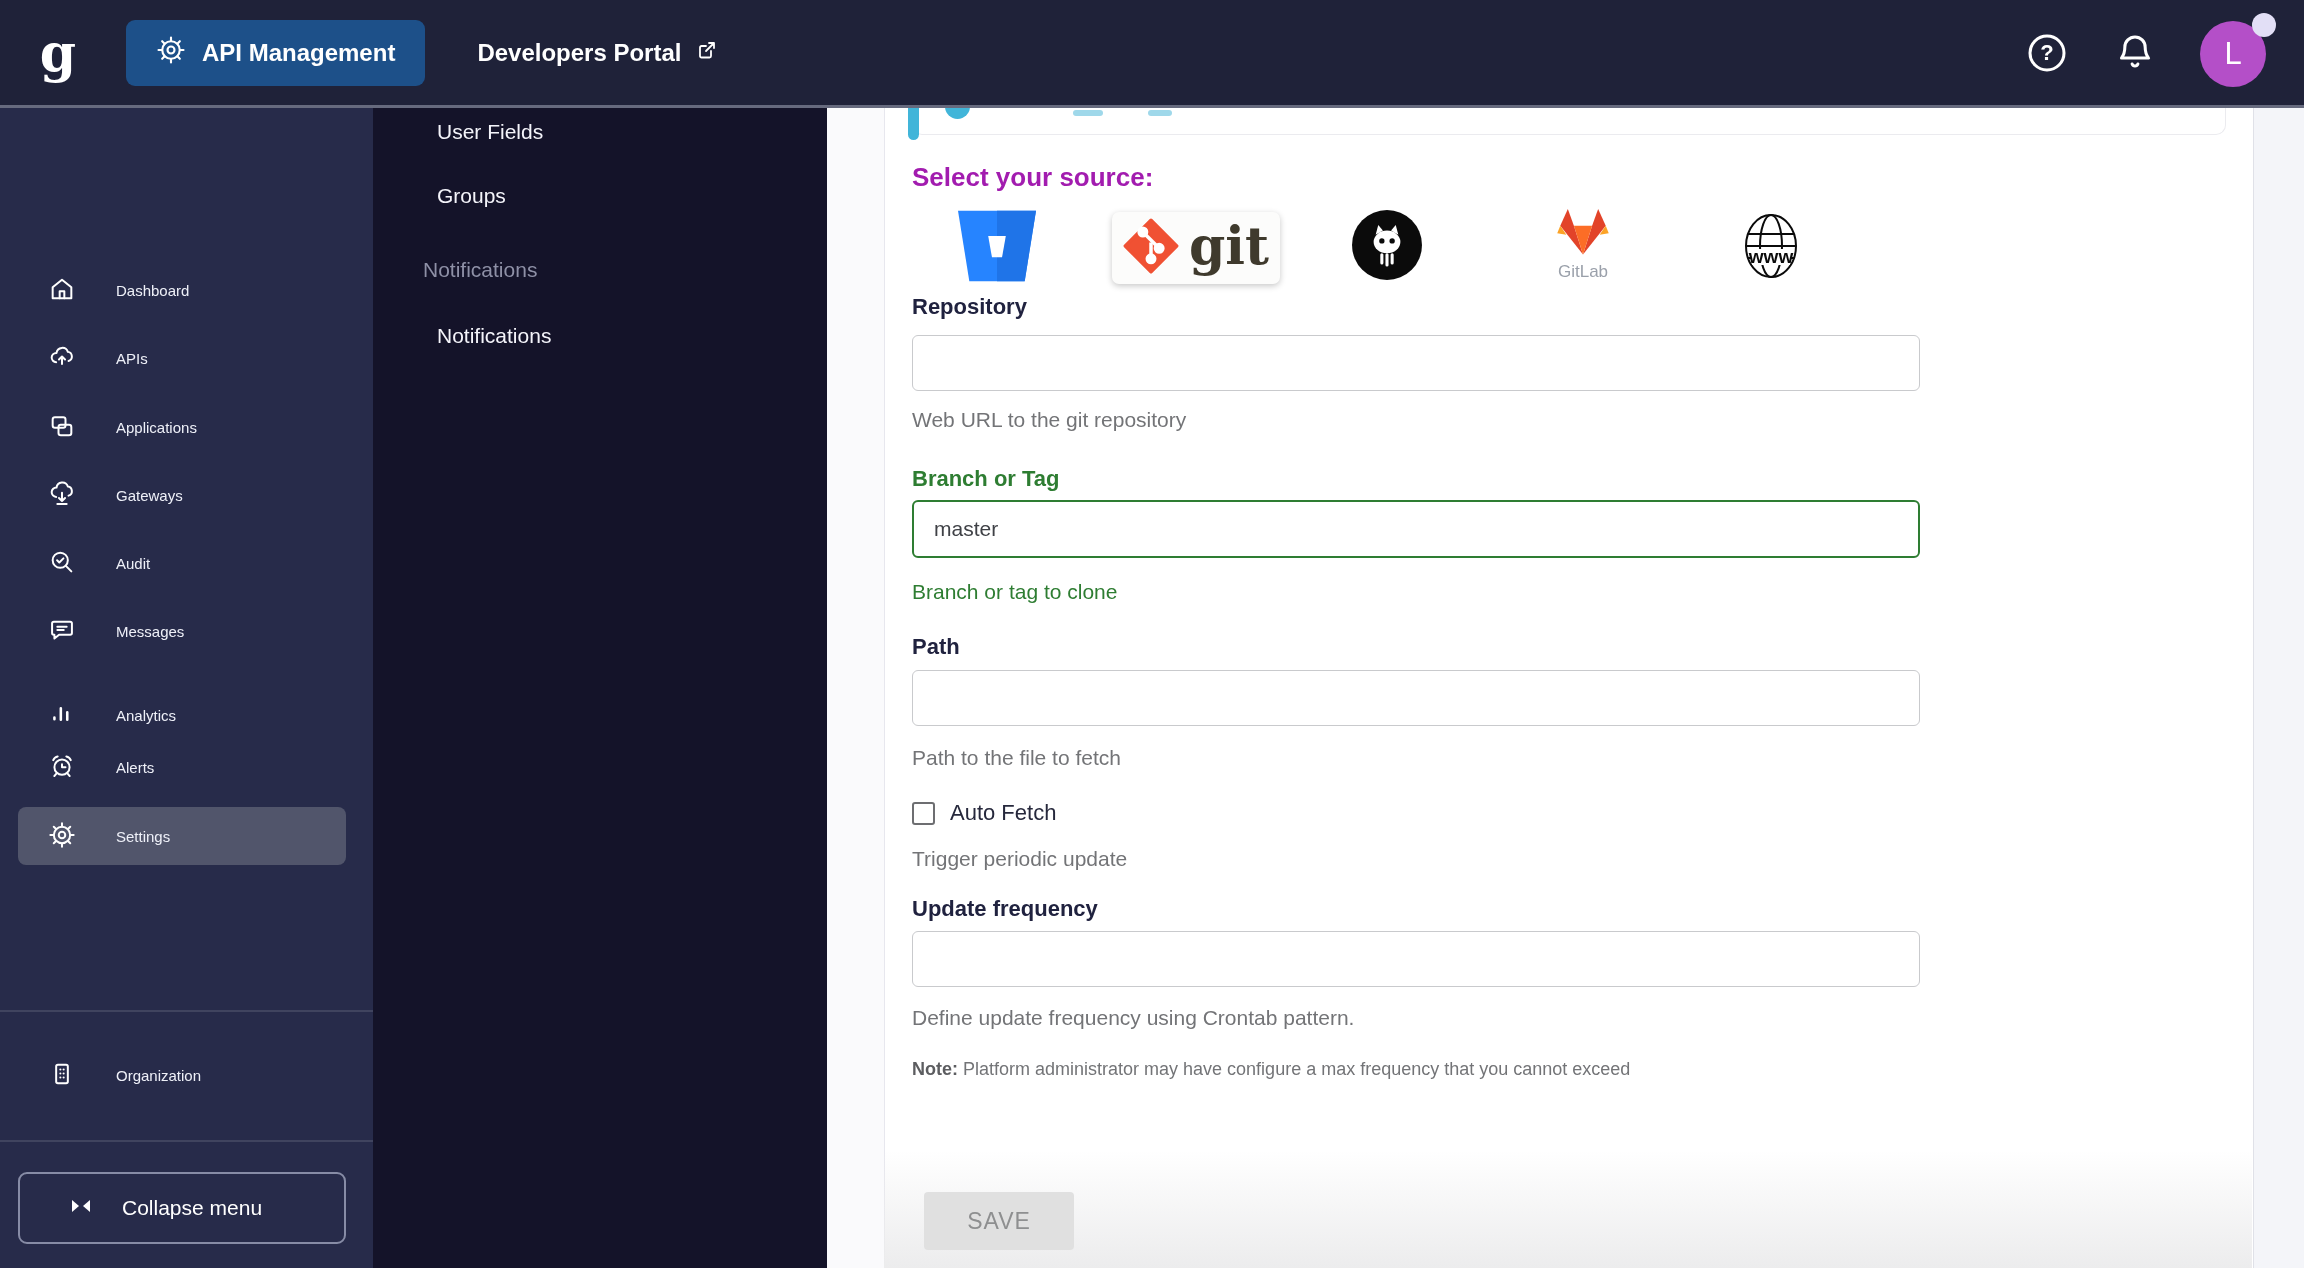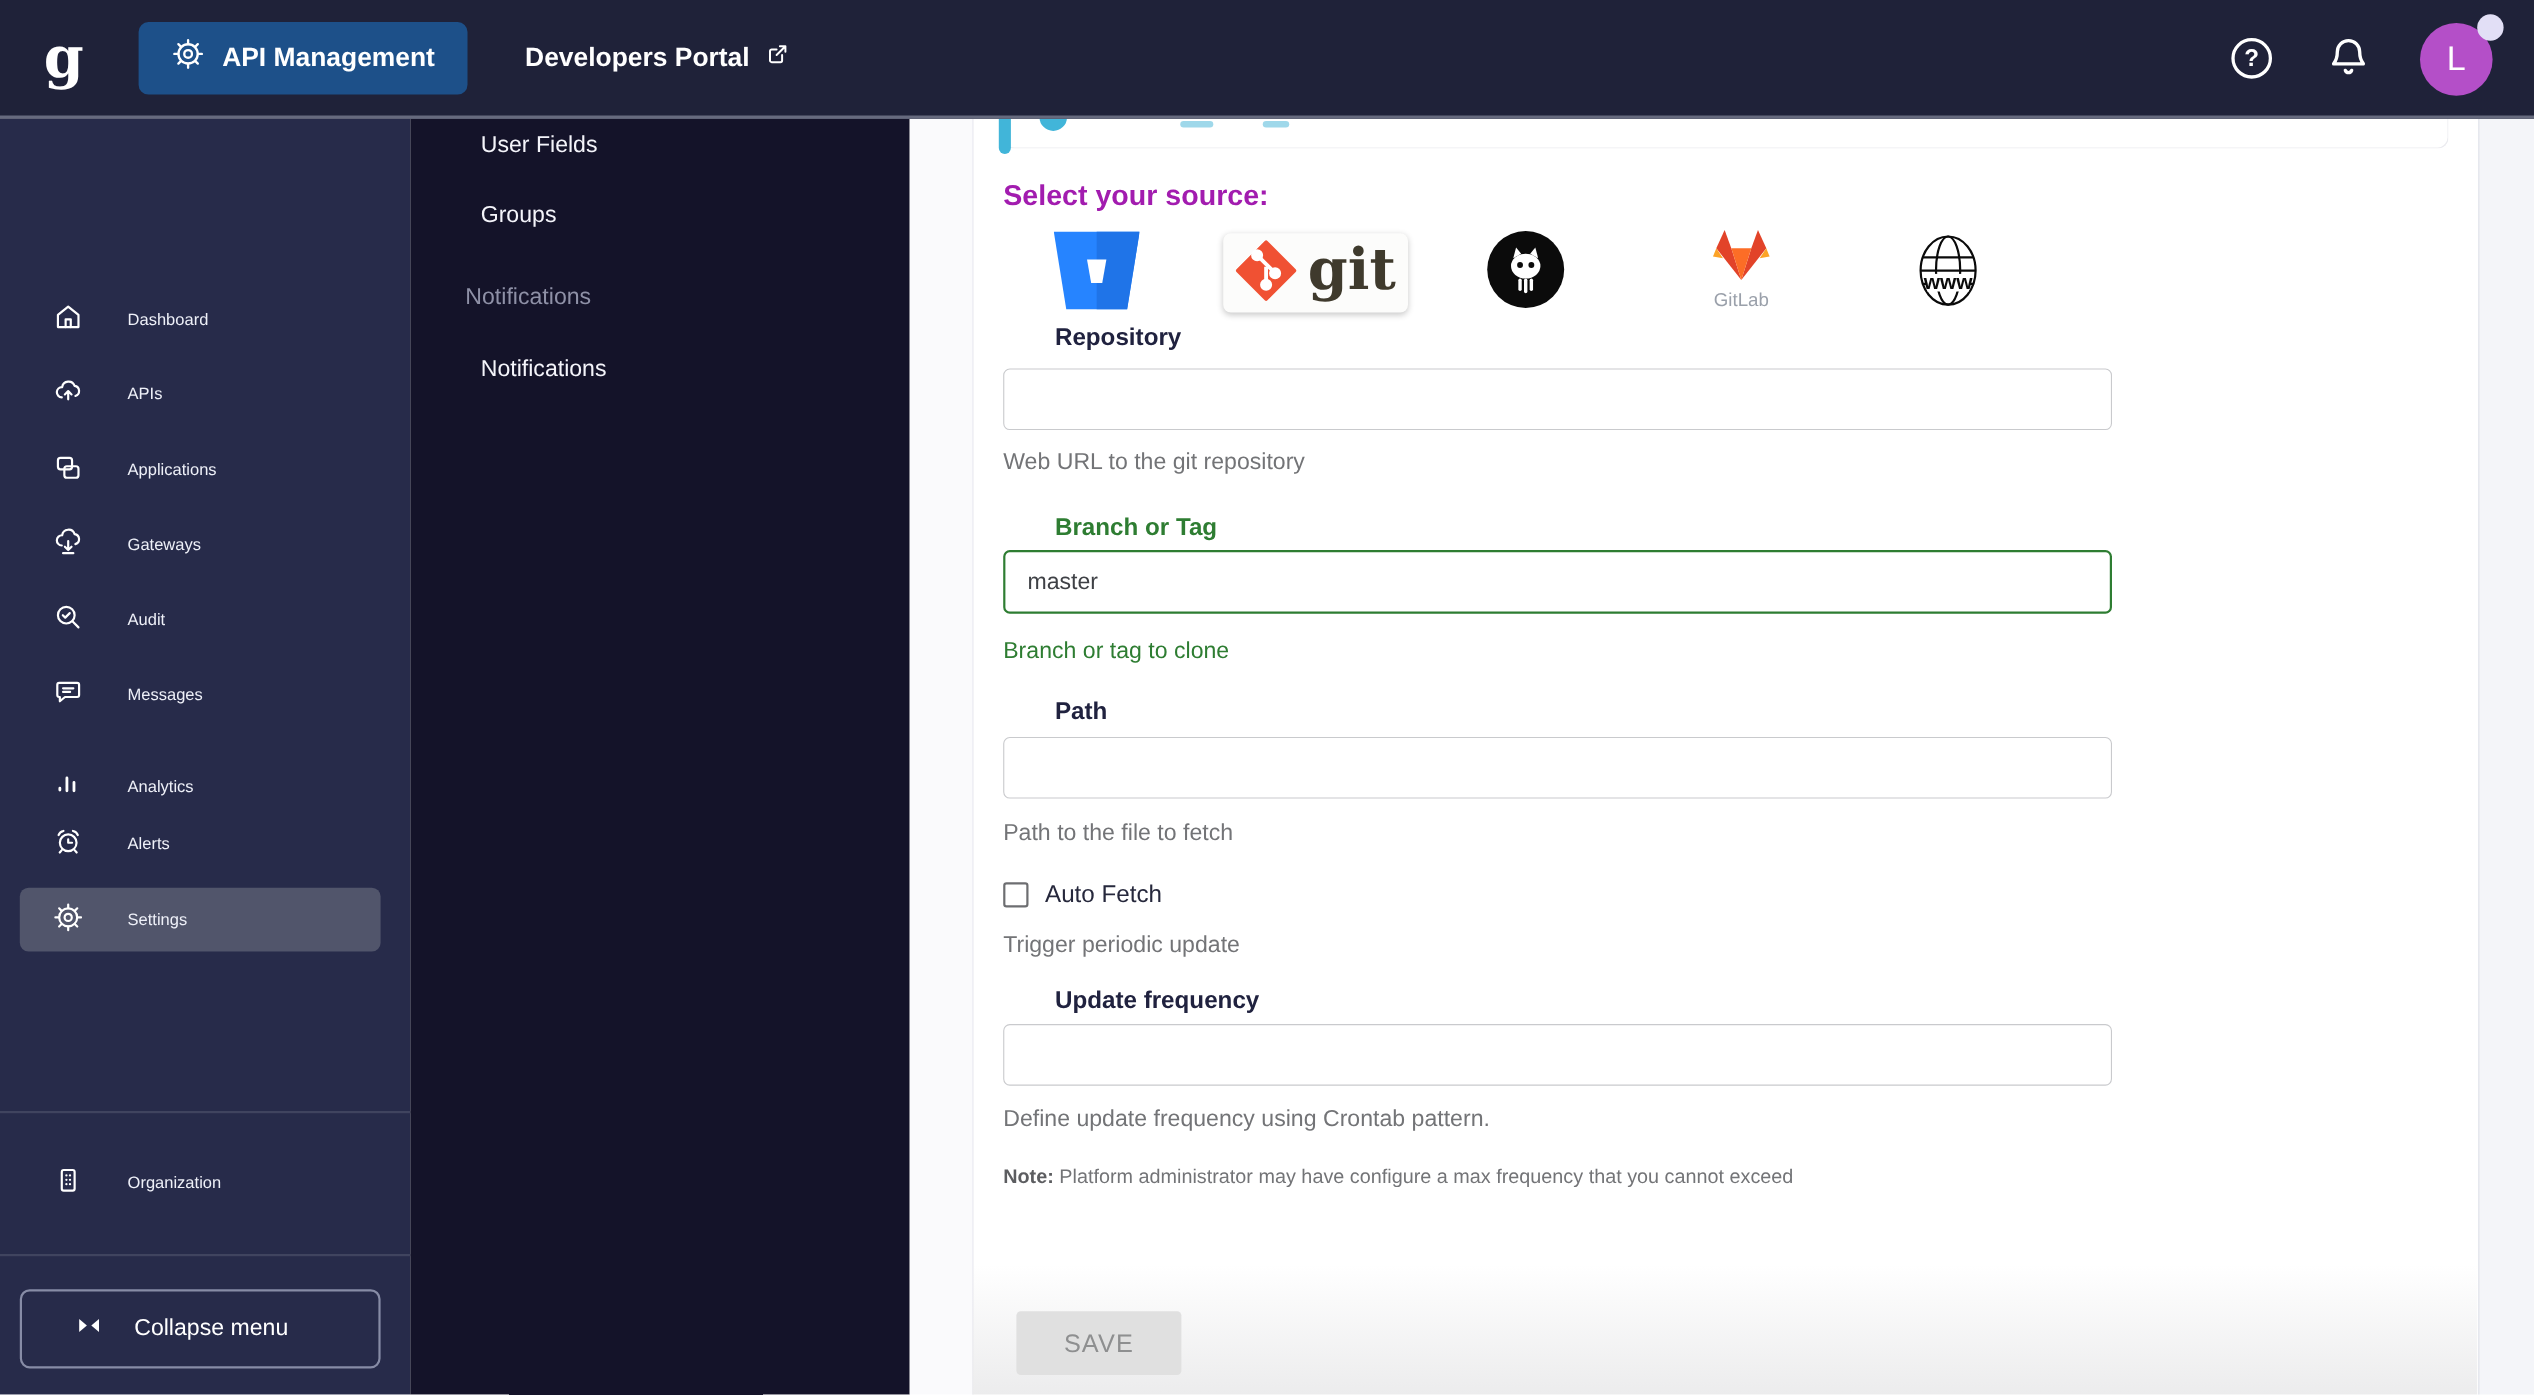--- a/index.html
+++ b/index.html
@@ -64,21 +64,21 @@
   .heading{position:absolute;left:912px;top:140px;font-size:26px;font-weight:700;color:#a21caf;}
 
   
   .src{position:absolute;cursor:pointer;}
   .src-git-card{left:1112px;top:212px;width:168px;height:72px;background:#fcfcfb;border-radius:7px;
                 box-shadow:0 2px 6px rgba(0,0,0,.22);display:flex;align-items:center;justify-content:center;gap:10px;}
   .git-word{font-family:"DejaVu Serif",serif;font-weight:700;font-size:52px;color:#3f3a2d;line-height:1;margin-top:-4px;}
   .gitlab-label{font-size:17px;color:#9aa0aa;text-align:center;margin-top:2px;}
 
   
-  .flabel{position:absolute;left:912px;font-size:22px;font-weight:700;color:#20223f;margin-left:47px;}
+  .flabel{position:absolute;left:912px;font-size:22px;font-weight:700;color:#20223f;}
   .flabel.green{color:#2e7d32;}
   .tin{position:absolute;left:912px;width:1008px;height:56px;border:1px solid #c9cacd;border-radius:6px;
        box-sizing:border-box;font-size:21px;padding:0 20px;color:#3f4146;background:#fff;outline:none;
        font-family:inherit;}
   .tin.green{border:2px solid #2e7d32;height:58px;}
   .hint{position:absolute;left:912px;font-size:21px;color:#737477;}
   .hint.green{color:#2e7d32;}
   .chk-row{position:absolute;left:912px;top:800px;display:flex;align-items:center;gap:15px;}
   .cb{appearance:none;-webkit-appearance:none;width:23px;height:23px;border:2px solid #6d6e71;border-radius:3px;
       background:#fff;margin:0;cursor:pointer;}

